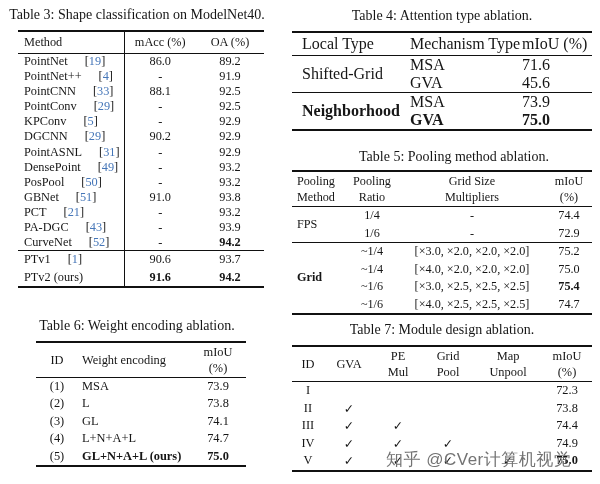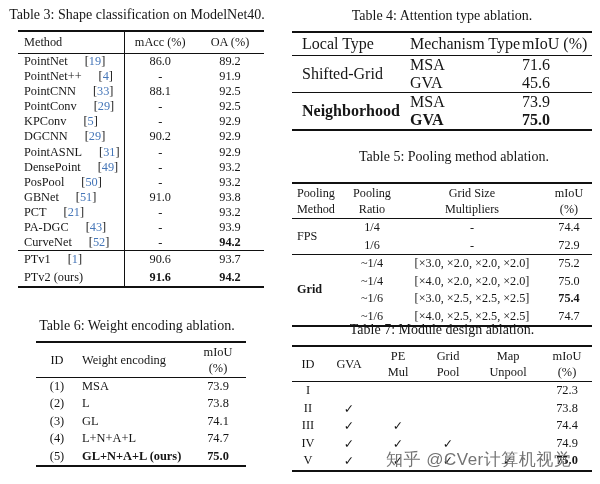--- a/index.html
+++ b/index.html
@@ -44,21 +44,21 @@
         border-top:2px solid #111; border-bottom:2px solid #111; }
   #t4 th { height:22px; border-bottom:1.2px solid #111; vertical-align:middle; }
   #t4 .c-local { text-align:left; padding-left:10px; vertical-align:middle; }
   #t4 .c-mech, #t4 .c-miou { text-align:left; }
   #t4 tbody td { height:18px; line-height:18px; }
   #t4 tr.grp td { border-top:1.2px solid #111; }
 
   
   #cap5 { left:304px; top:149px; width:300px; }
   #t5 { left:292px; top:170px; width:300px; font-size:12.2px;
-        border-top:2px solid #111; border-bottom:2px solid #111;margin-top:12px; }
+        border-top:2px solid #111; border-bottom:2px solid #111; }
   #t5 th { height:34px; border-bottom:1.2px solid #111; vertical-align:middle; }
   #t5 .c-pm { text-align:left; padding-left:5px; vertical-align:middle; }
   #t5 .c-ratio, #t5 .c-mult, #t5 .c-miou { text-align:center; }
   #t5 tbody td { height:17.5px; line-height:17.5px; }
   #t5 tr.grp td { border-top:1.2px solid #111; }
 
   
   #cap7 { left:292px; top:322px; width:300px; }
   #t7 { left:292px; top:345px; width:300px; font-size:12.4px;
         border-top:2px solid #111; border-bottom:2px solid #111; }

